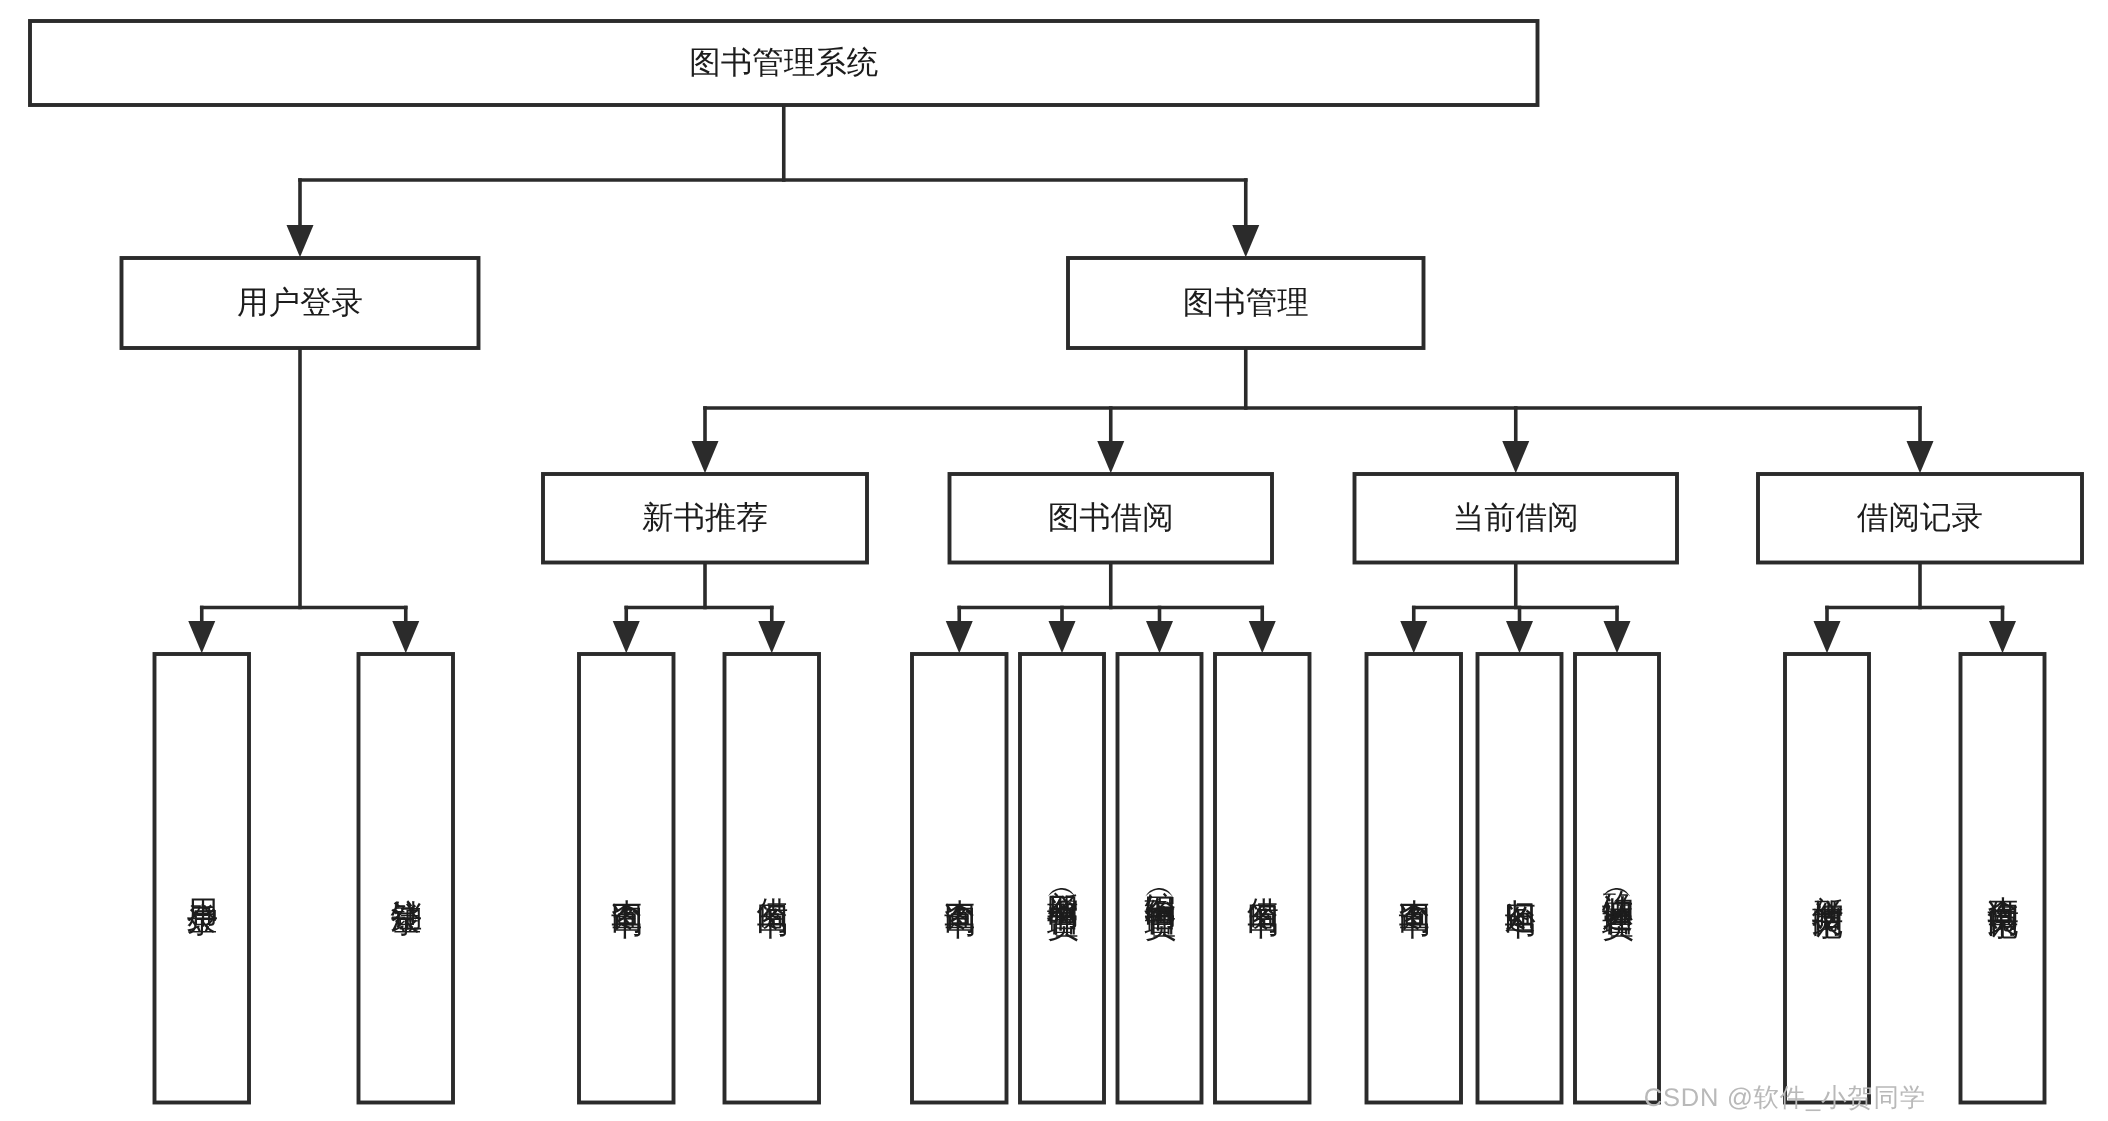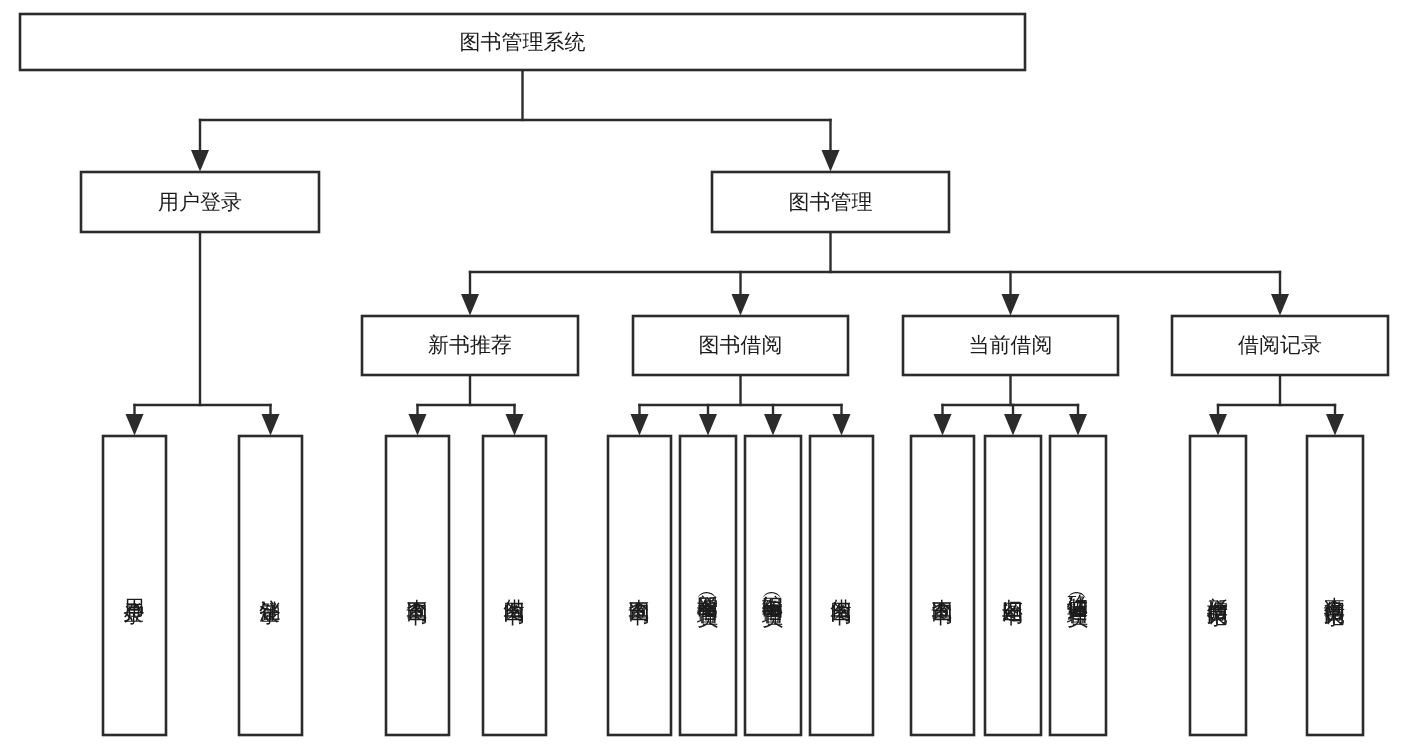--- a/index.html
+++ b/index.html
@@ -228,13 +228,14 @@
       <div class="vlabel" style="left: 608px; top: 436px; width: 63px; height: 299px;">查询图书</div>
       <div class="vlabel" style="left: 680px; top: 436px; width: 56px; height: 299px;">新增图书（管理员）</div>
       <div class="vlabel" style="left: 745px; top: 436px; width: 56px; height: 299px;">编辑图书（管理员）</div>
       <div class="vlabel" style="left: 810px; top: 436px; width: 63px; height: 299px;">借阅图书</div>
       <div class="vlabel" style="left: 911px; top: 436px; width: 63px; height: 299px;">查询图书</div>
       <div class="vlabel" style="left: 985px; top: 436px; width: 56px; height: 299px;">归还图书</div>
       <div class="vlabel" style="left: 1050px; top: 436px; width: 56px; height: 299px;">确认归还（管理员）</div>
       <div class="vlabel" style="left: 1190px; top: 436px; width: 56px; height: 299px;">新增借阅记录</div>
       <div class="vlabel" style="left: 1307px; top: 436px; width: 56px; height: 299px;">查询借阅记录</div>
     </div>
+  <div id="watermark">CSDN @软件_小贺同学</div>
 </div>
 
 </body></html>

